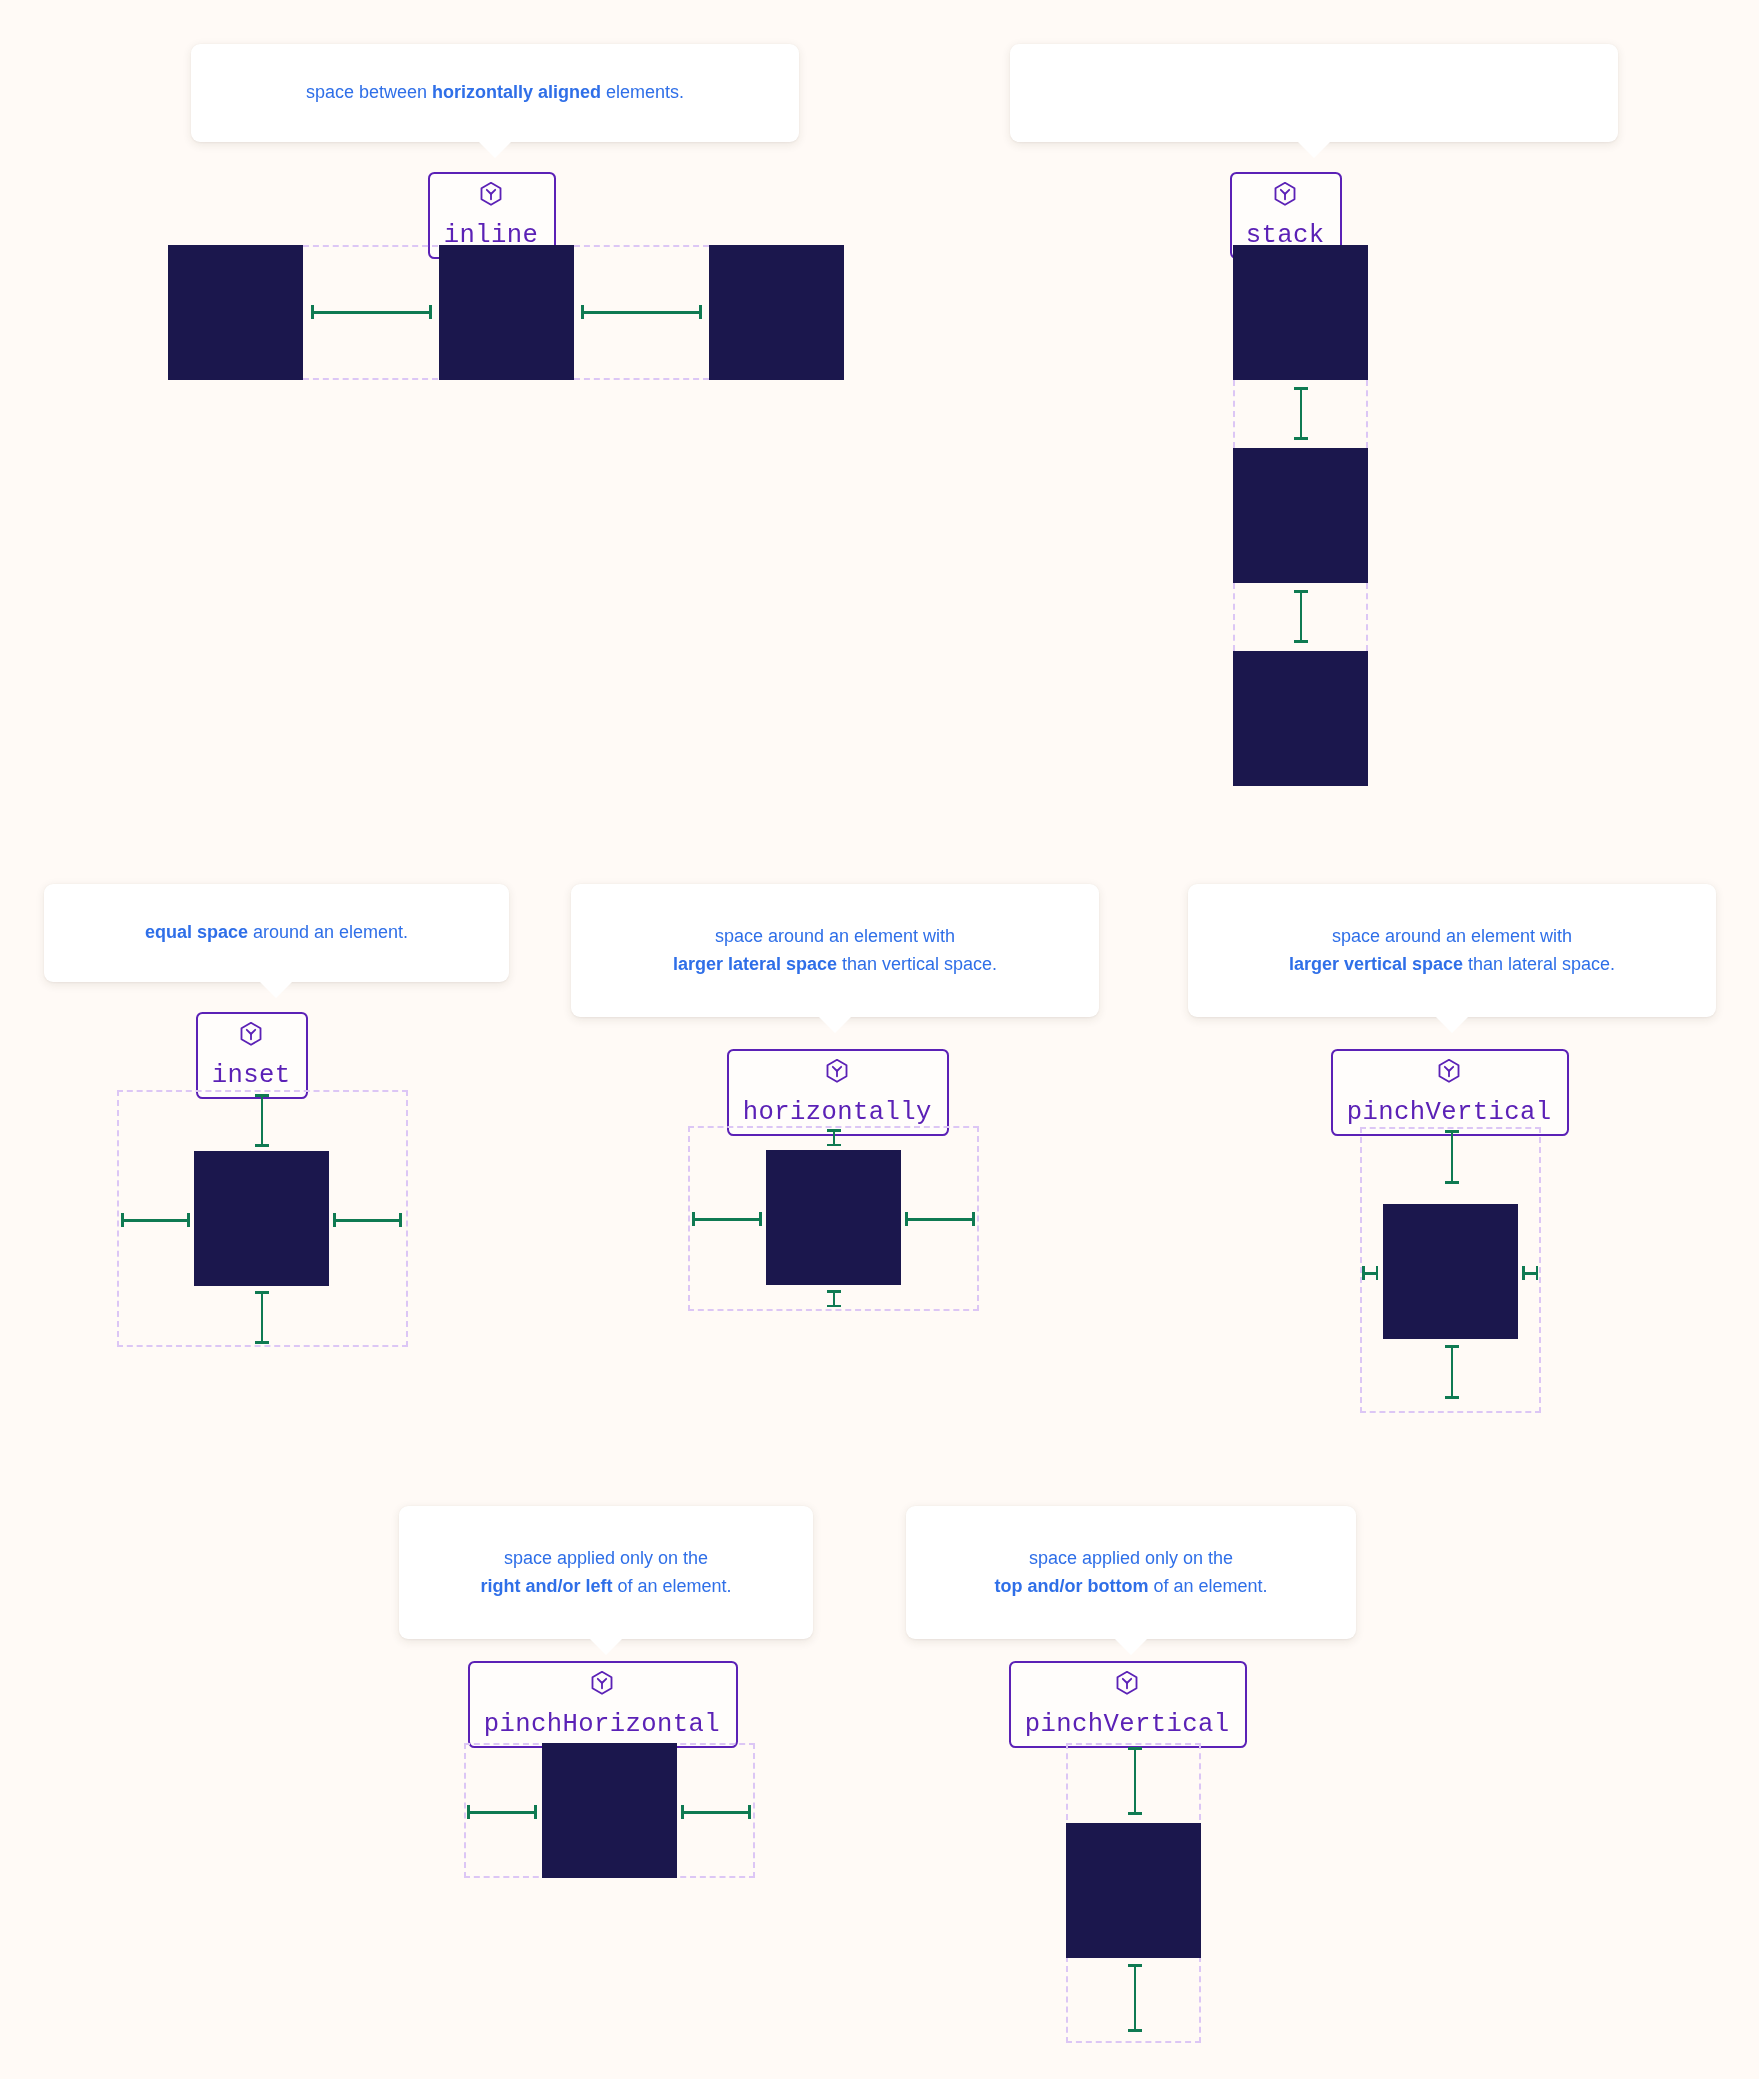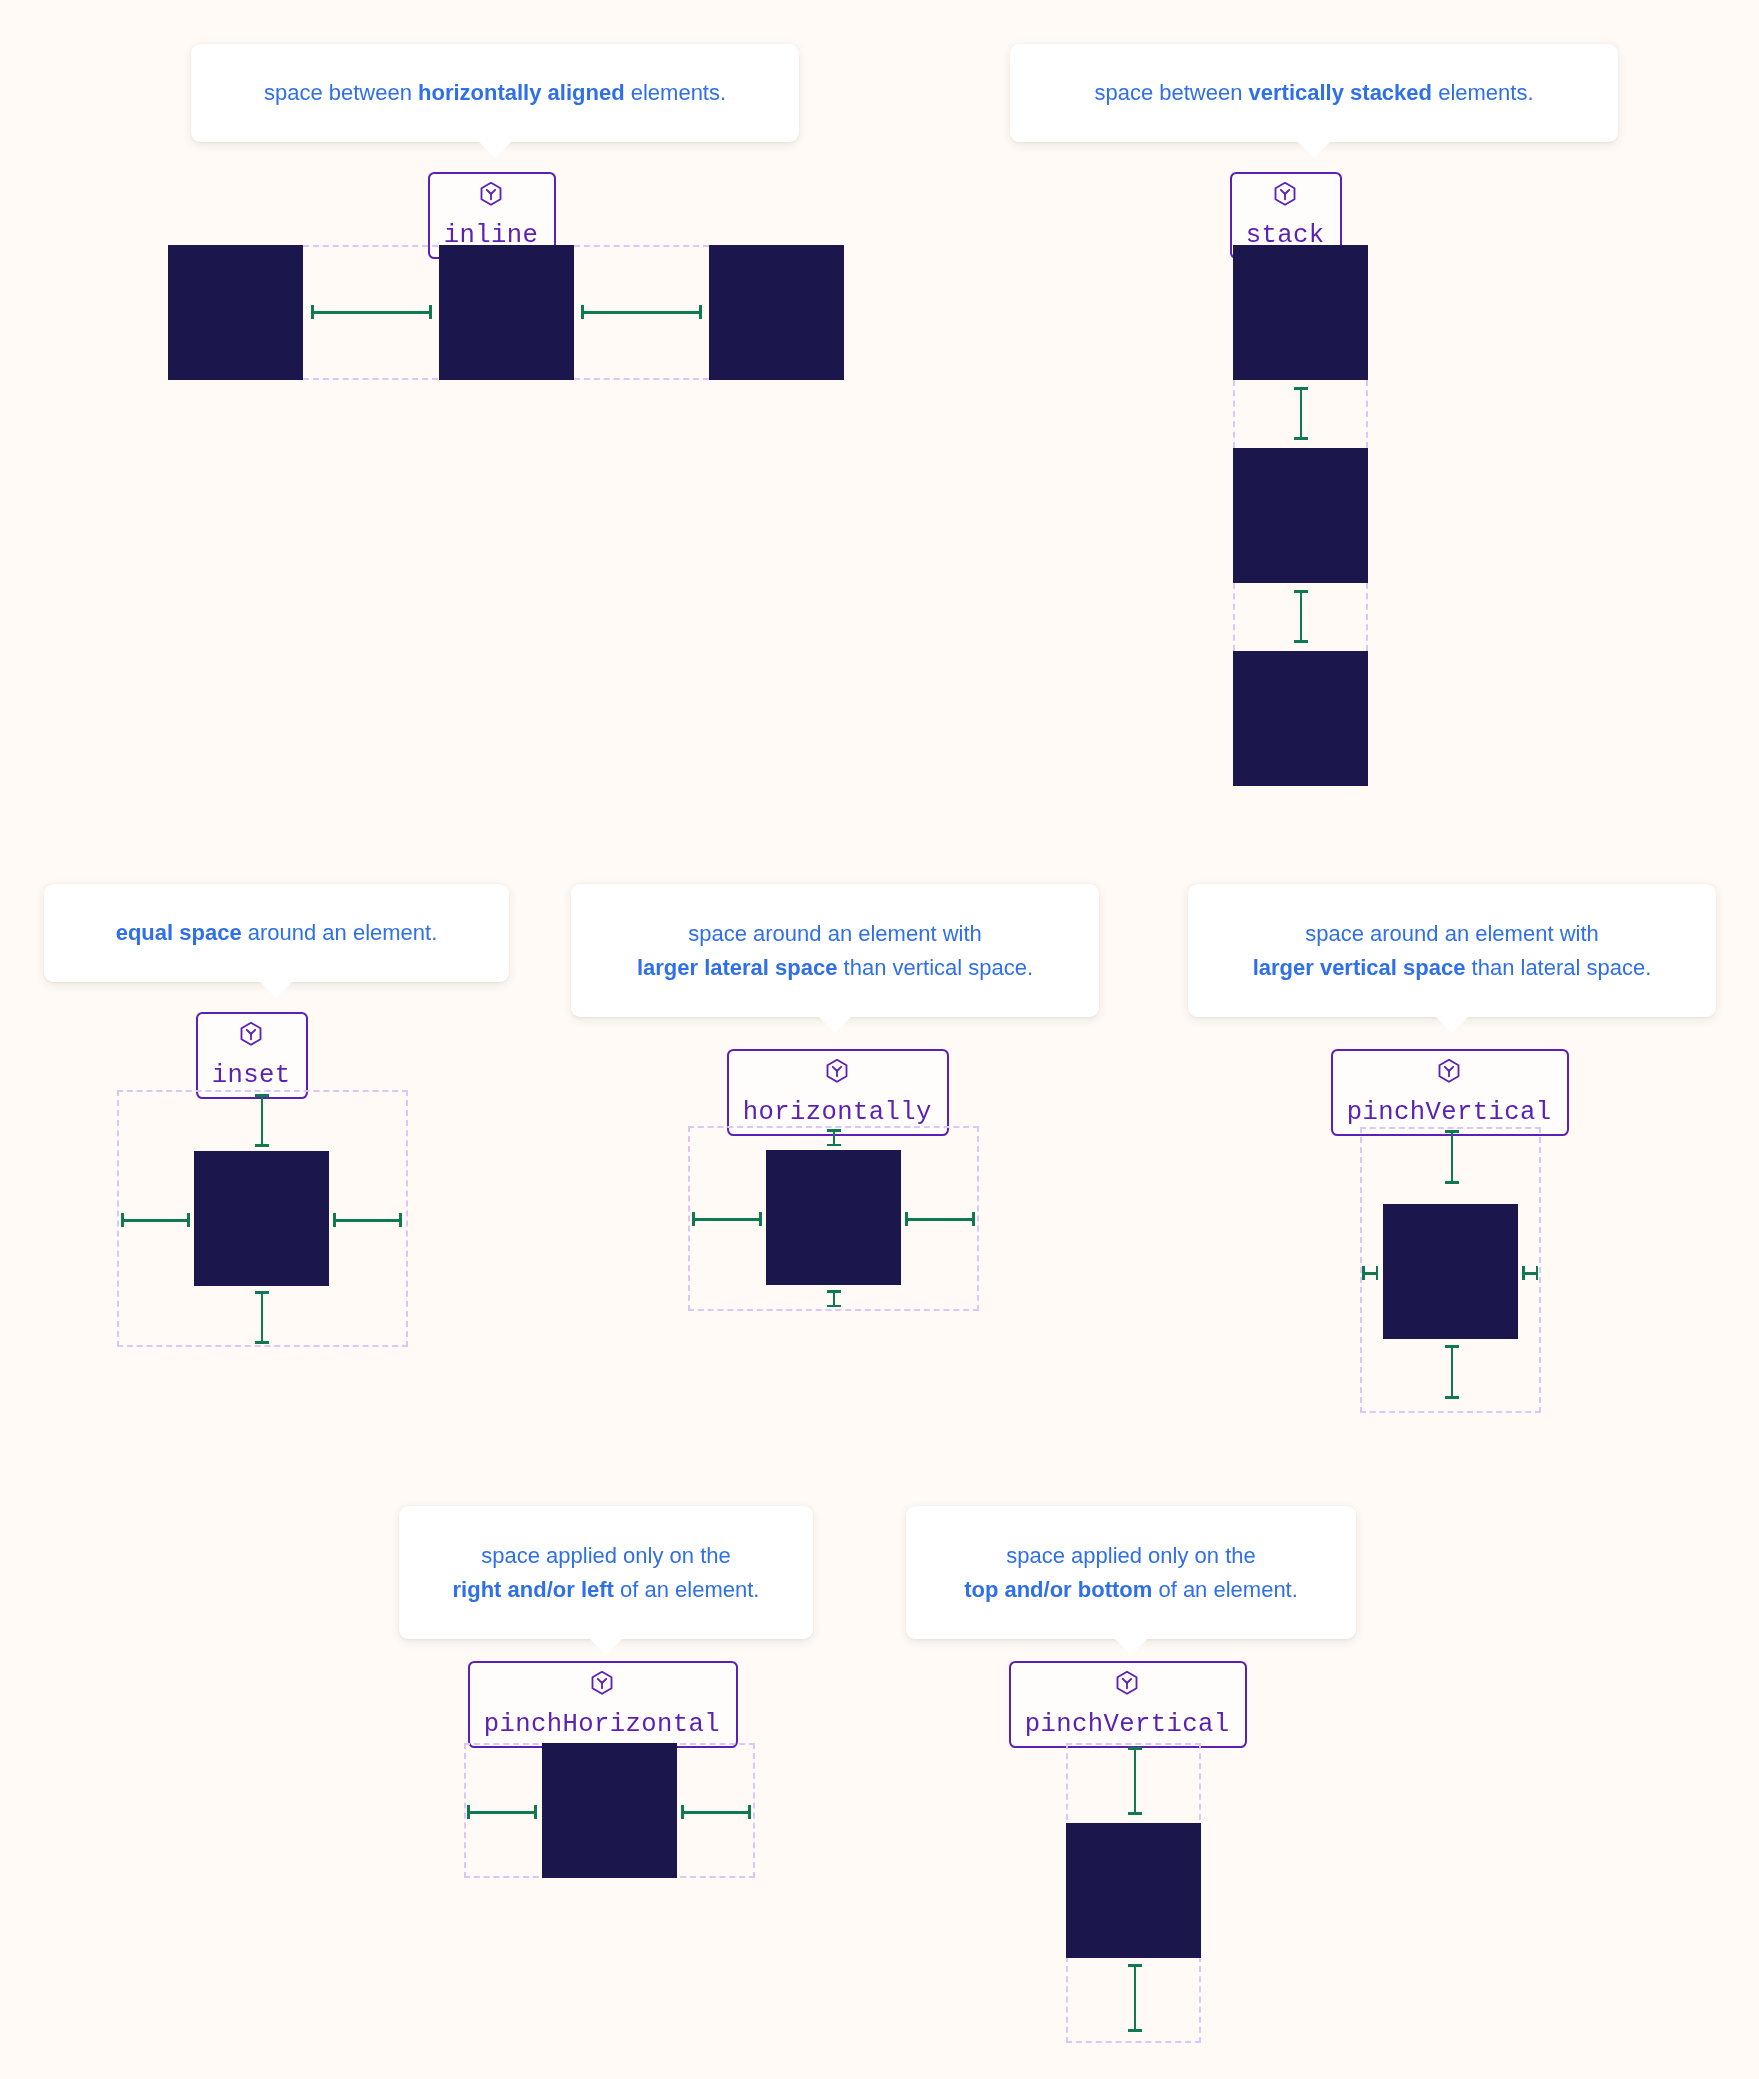--- a/index.html
+++ b/index.html
@@ -15,21 +15,21 @@
 
   .canvas { position: relative; width: 1760px; height: 2080px; }
 
   
   .tooltip {
     position: absolute;
     background: #ffffff;
     border-radius: 9.1px;
     box-shadow: 0 2.7px 9.1px rgba(60, 40, 20, 0.09), 0 0.9px 1.8px rgba(60,40,20,0.05);
     color: #2f6fe8;
-    font-size: 22px;
+    font-size: 18px;
     line-height: 1.52;
     text-align: center;
     padding: 24px 31px;
     display: flex;
     align-items: center;
     justify-content: center;
   }
   .tooltip .t-text { white-space: pre-line; }
   .tooltip b { font-weight: 700; color: #2f6fe8; }
 
@@ -131,21 +131,20 @@
     <div class="gap v-only" style="left:574px; top:245px; width:135px; height:135px;"></div>
     <div class="meas-h" style="left:581px; top:305px; width:121px;">
       <div class="bar"></div>
         <div class="cap l"></div>
         <div class="cap r"></div>
     </div>
     <div class="box" style="left:709px; top:245px; width:135px; height:135px;"></div>
   </div>
 
   <div class="tooltip" style="left:1010px; top:44px; width:608px; height:98px;">
-    <div class="t-text"><span>space between </span><b>vertically stacked</b><span> elements.</span></div>
     <div class="arrow" style="left:50%; margin-left:-16.4px;"></div>
   </div>
 
   <div class="badge" style="left:1230px; top:172px;">
     <span class="cube-icon">
       <svg width="24" height="25.6" viewBox="0 0 26 28" fill="none">
         <path d="M13 2 L23.4 8 L23.4 20 L13 26 L2.6 20 L2.6 8 Z" stroke="#5b21b6" stroke-width="2" fill="none" stroke-linejoin="round"></path>
         <path d="M13 14.2 L13 20" stroke="#5b21b6" stroke-width="2" stroke-linecap="round"></path>
         <path d="M8.4 9.6 L13 14.2 L17.6 9.6" stroke="#5b21b6" stroke-width="2" stroke-linecap="round" stroke-linejoin="round"></path>
       </svg>

